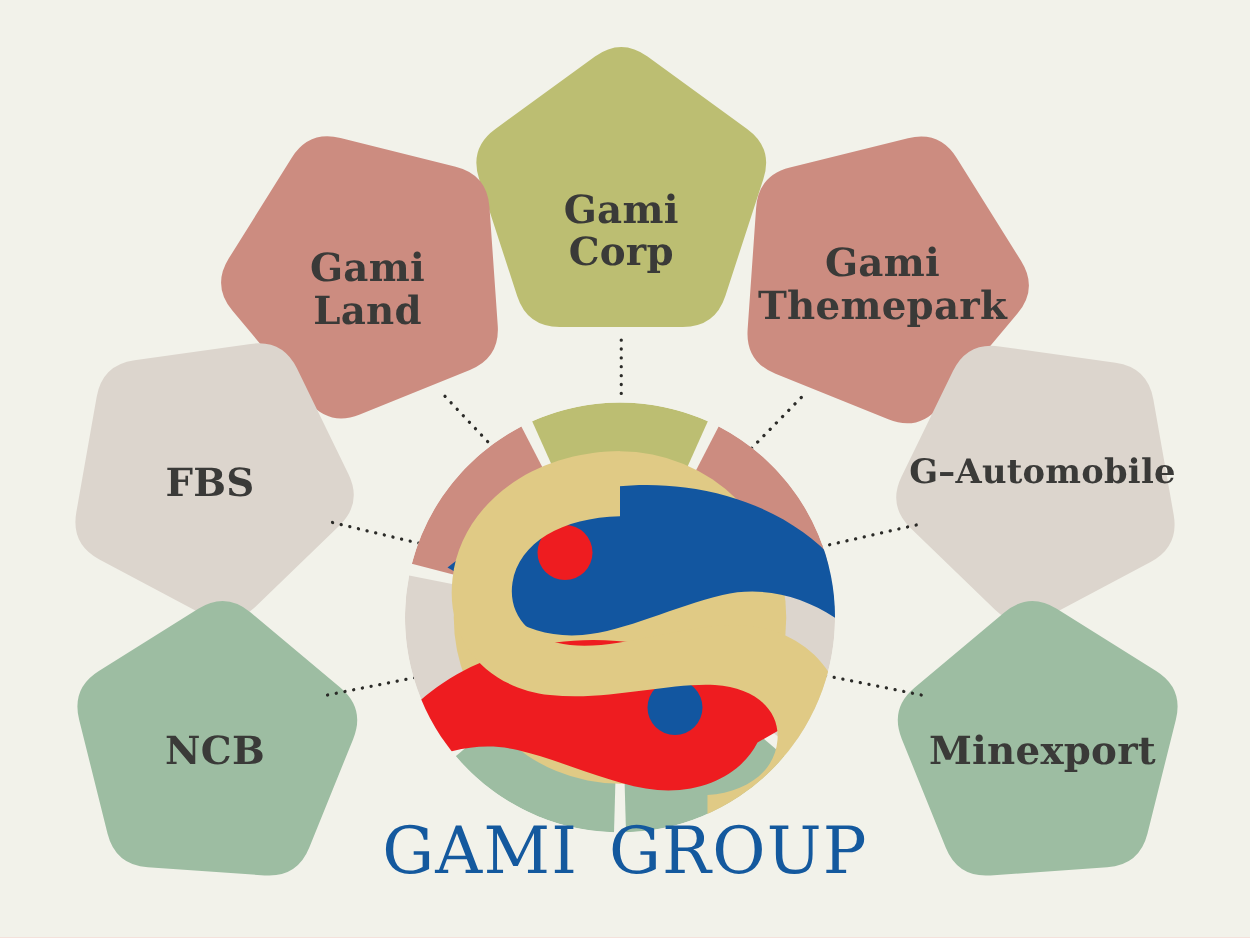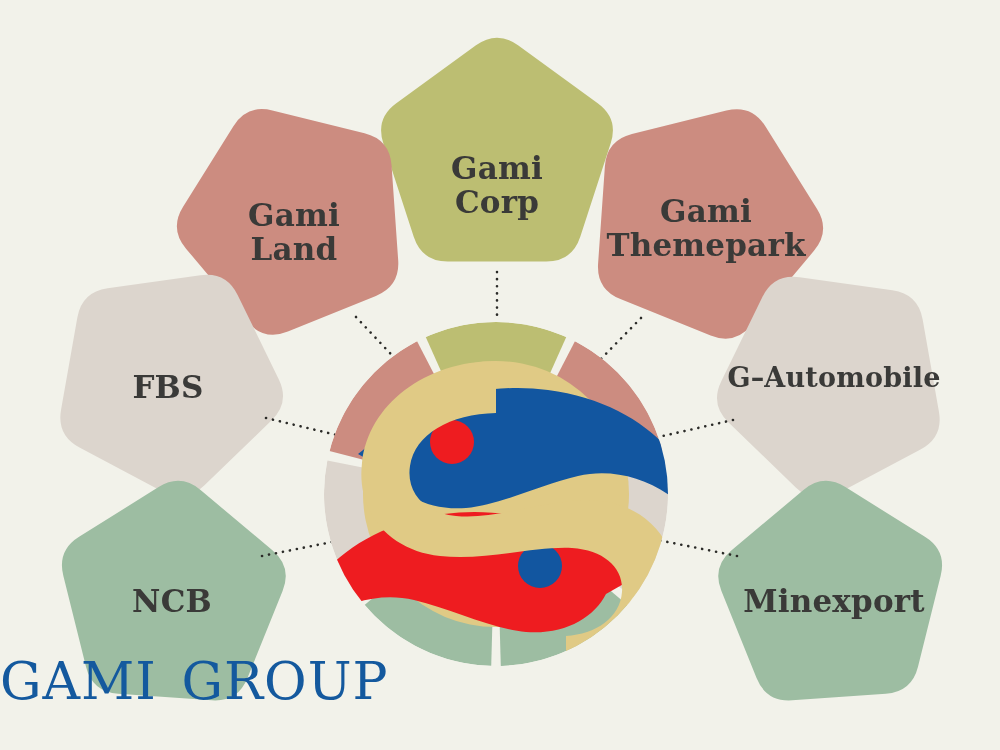--- a/index.html
+++ b/index.html
@@ -32,21 +32,21 @@
     line-height: 1.12;
     letter-spacing: 0.2px;
     pointer-events: none;
     white-space: pre-line;
   }
   .brand-title {
     position: absolute;
     left: 0;
     top: 636px;
     width: 1000px;
-    text-align: left;
+    text-align: center;
     color: #14599e;
     font-family: "DejaVu Serif", "Liberation Serif", serif;
     font-weight: normal;
     font-size: 74px;
     letter-spacing: 1px;
     font-variant: small-caps;
     text-transform: lowercase;
     line-height: 1;
   }
   .brand-title::first-letter { font-size: 74px; }

